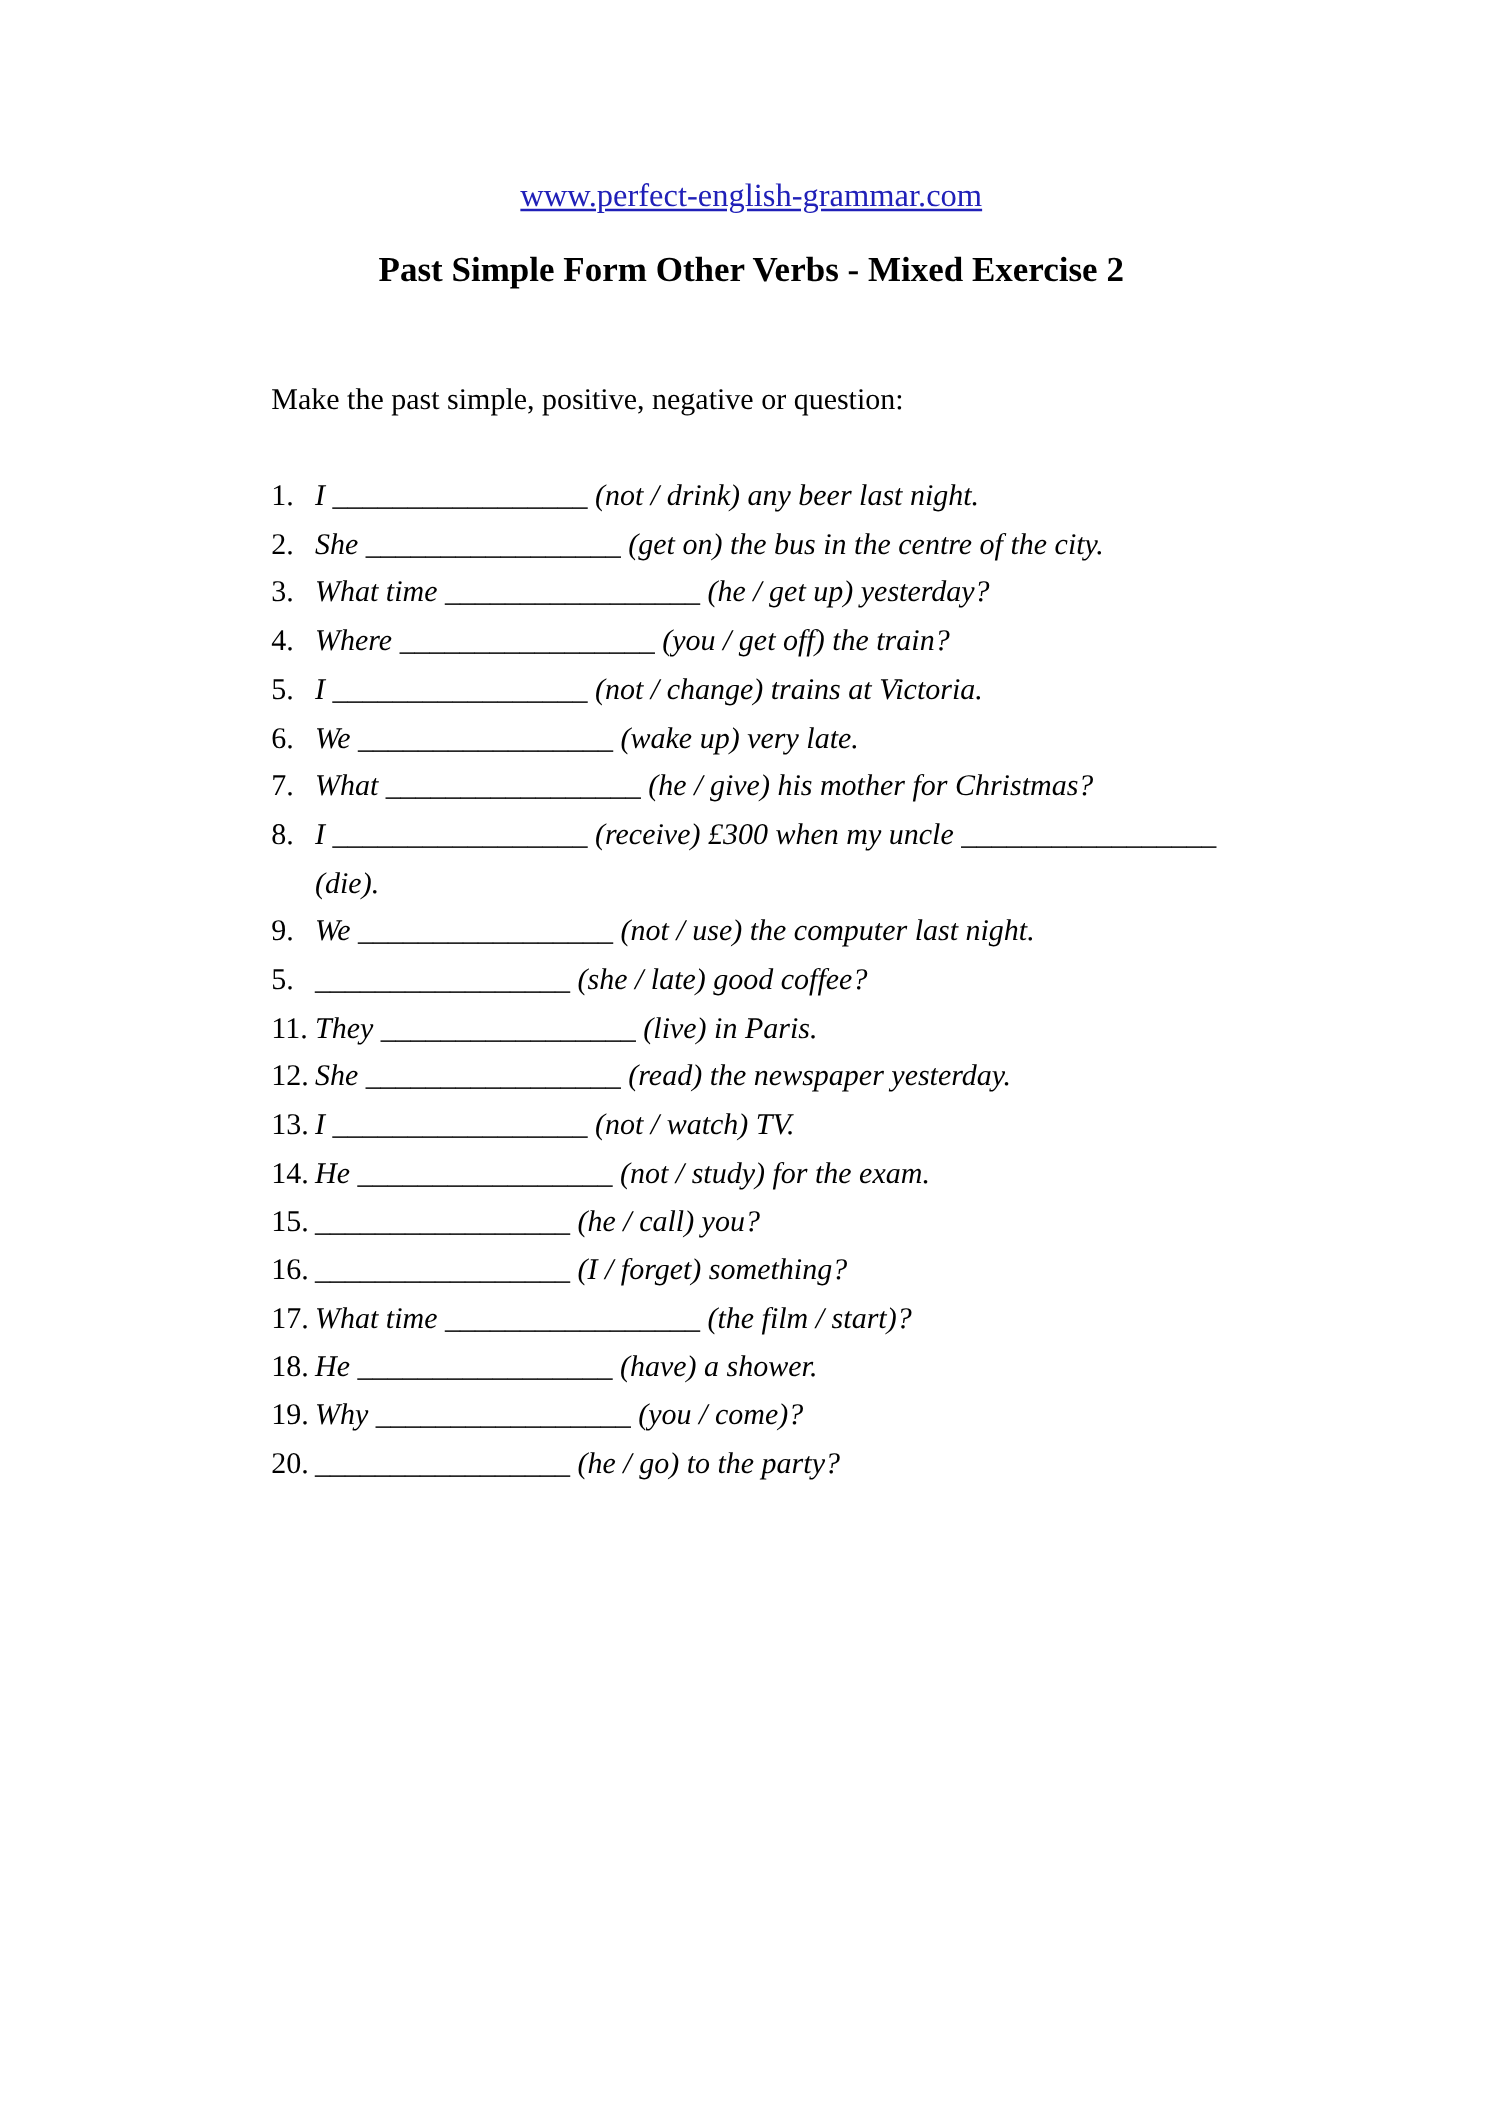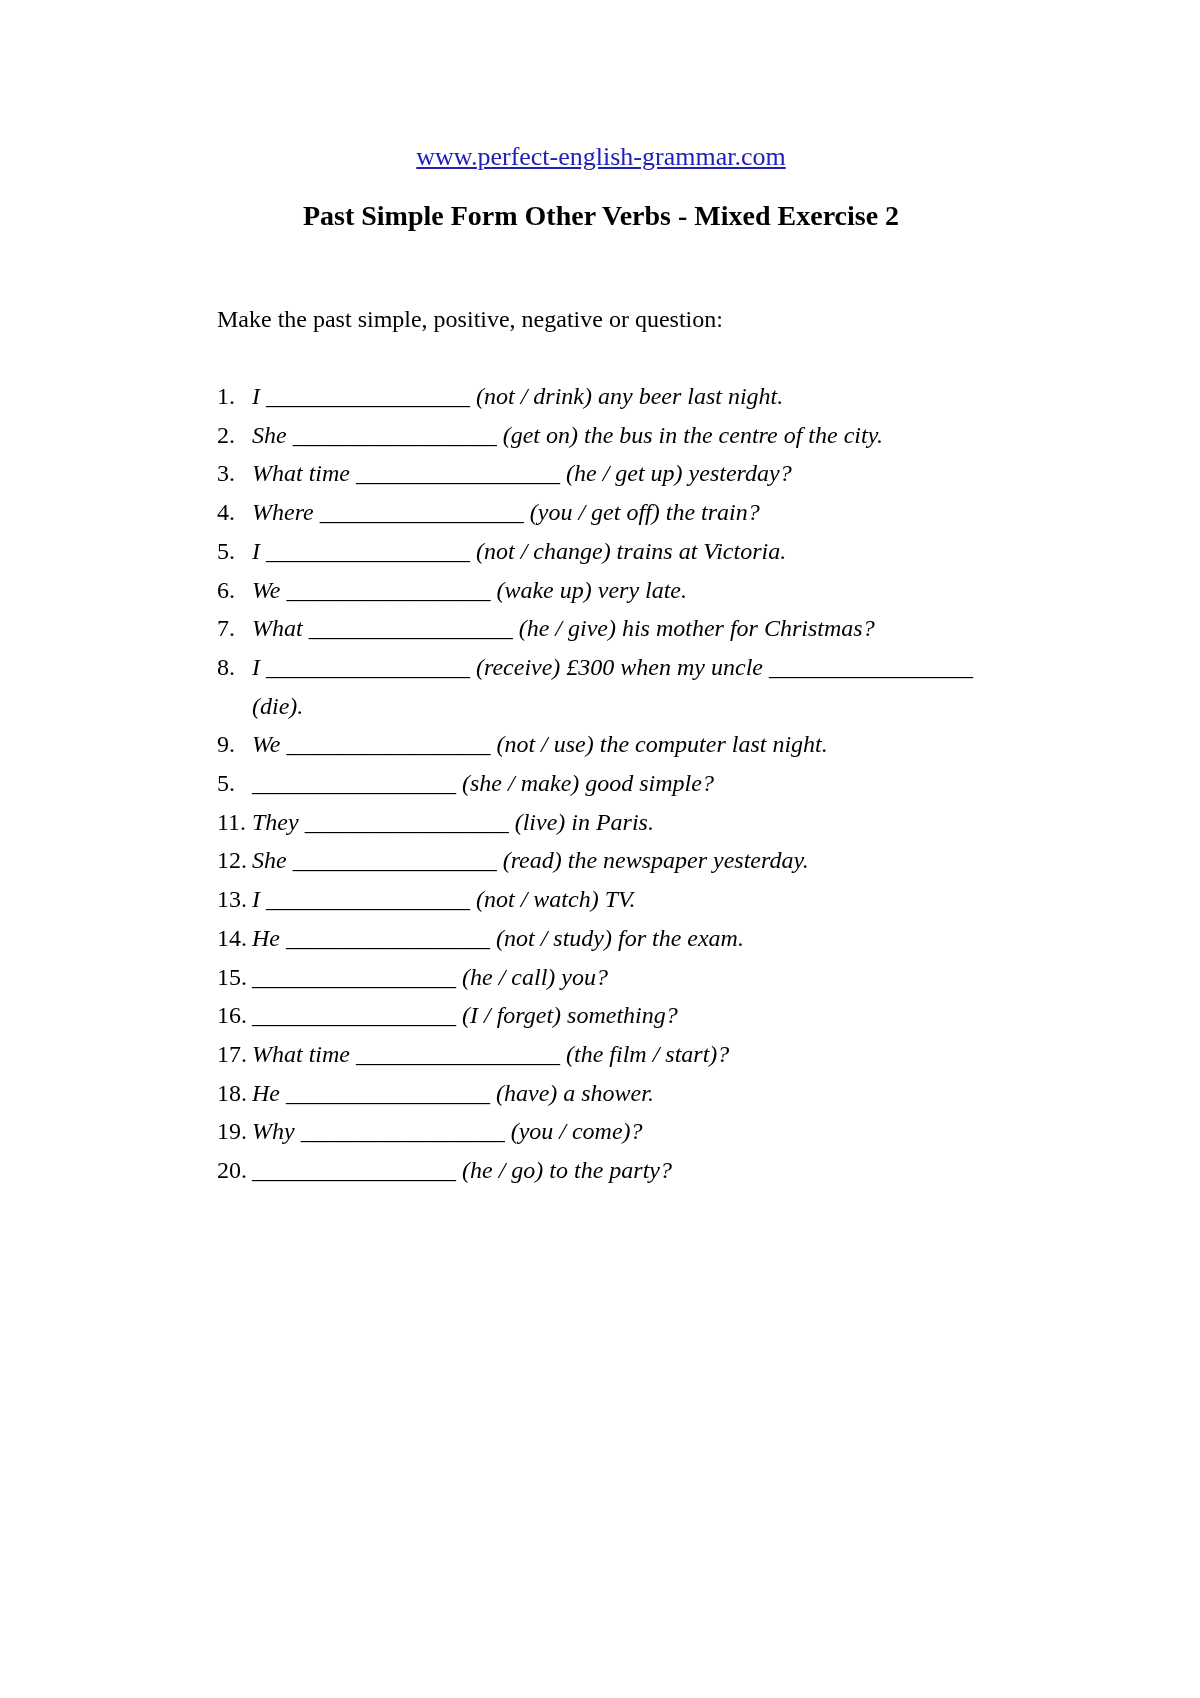--- a/index.html
+++ b/index.html
@@ -140,21 +140,21 @@
   <div class="item">
     <span class="num">9.</span>
     <div class="text">
           <div class="line">We _________________ (not / use) the computer last night.</div>
         </div>
   </div>
 
   <div class="item">
     <span class="num">5.</span>
     <div class="text">
-          <div class="line">_________________ (she / make) good simple?</div>
+          <div class="line">_________________ (she / late) good coffee?</div>
         </div>
   </div>
 
   <div class="item">
     <span class="num">11.</span>
     <div class="text">
           <div class="line">They _________________ (live) in Paris.</div>
         </div>
   </div>
 

